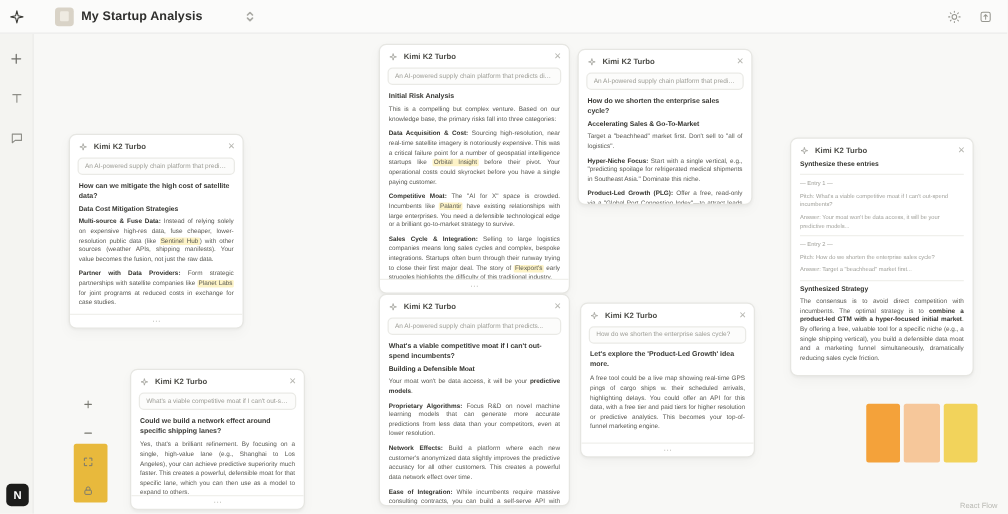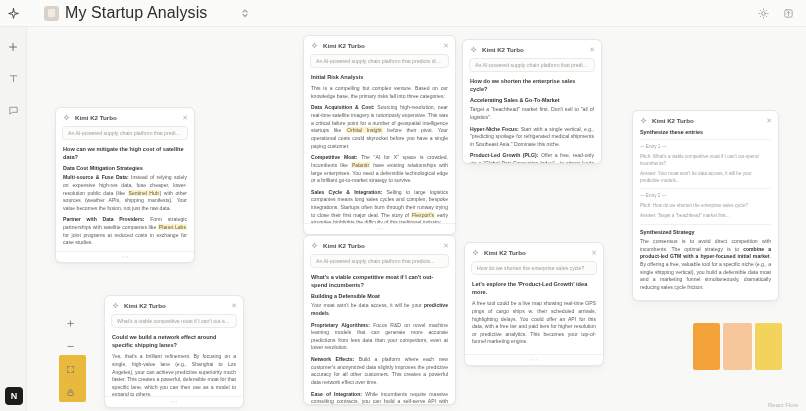--- a/index.html
+++ b/index.html
@@ -38,21 +38,21 @@
     width: 15px; height: 15px; border-radius: 3px;
     background: #d9d3c7;
     display: flex; align-items: center; justify-content: center;
   }
   .doc-icon i {
     display: block; width: 7px; height: 8px;
     border: 1px solid #8d8madd; border-color: #8c8577;
     border-radius: 1px; background: #efebe2;
   }
   .doc-title {
-    font-size: 16px; color: #2e2e2c; font-weight: 400;
+    font-size: 10px; color: #2e2e2c; font-weight: 700;
     letter-spacing: .1px;
   }
   .doc-caret {
     margin-left: 28px; color: #a9a9a4; font-size: 9px;
     display: flex; flex-direction: column; line-height: 5px;
   }
   .tb-right {
     margin-left: auto; display: flex; align-items: center; gap: 14px;
     padding-right: 12px;
   }

